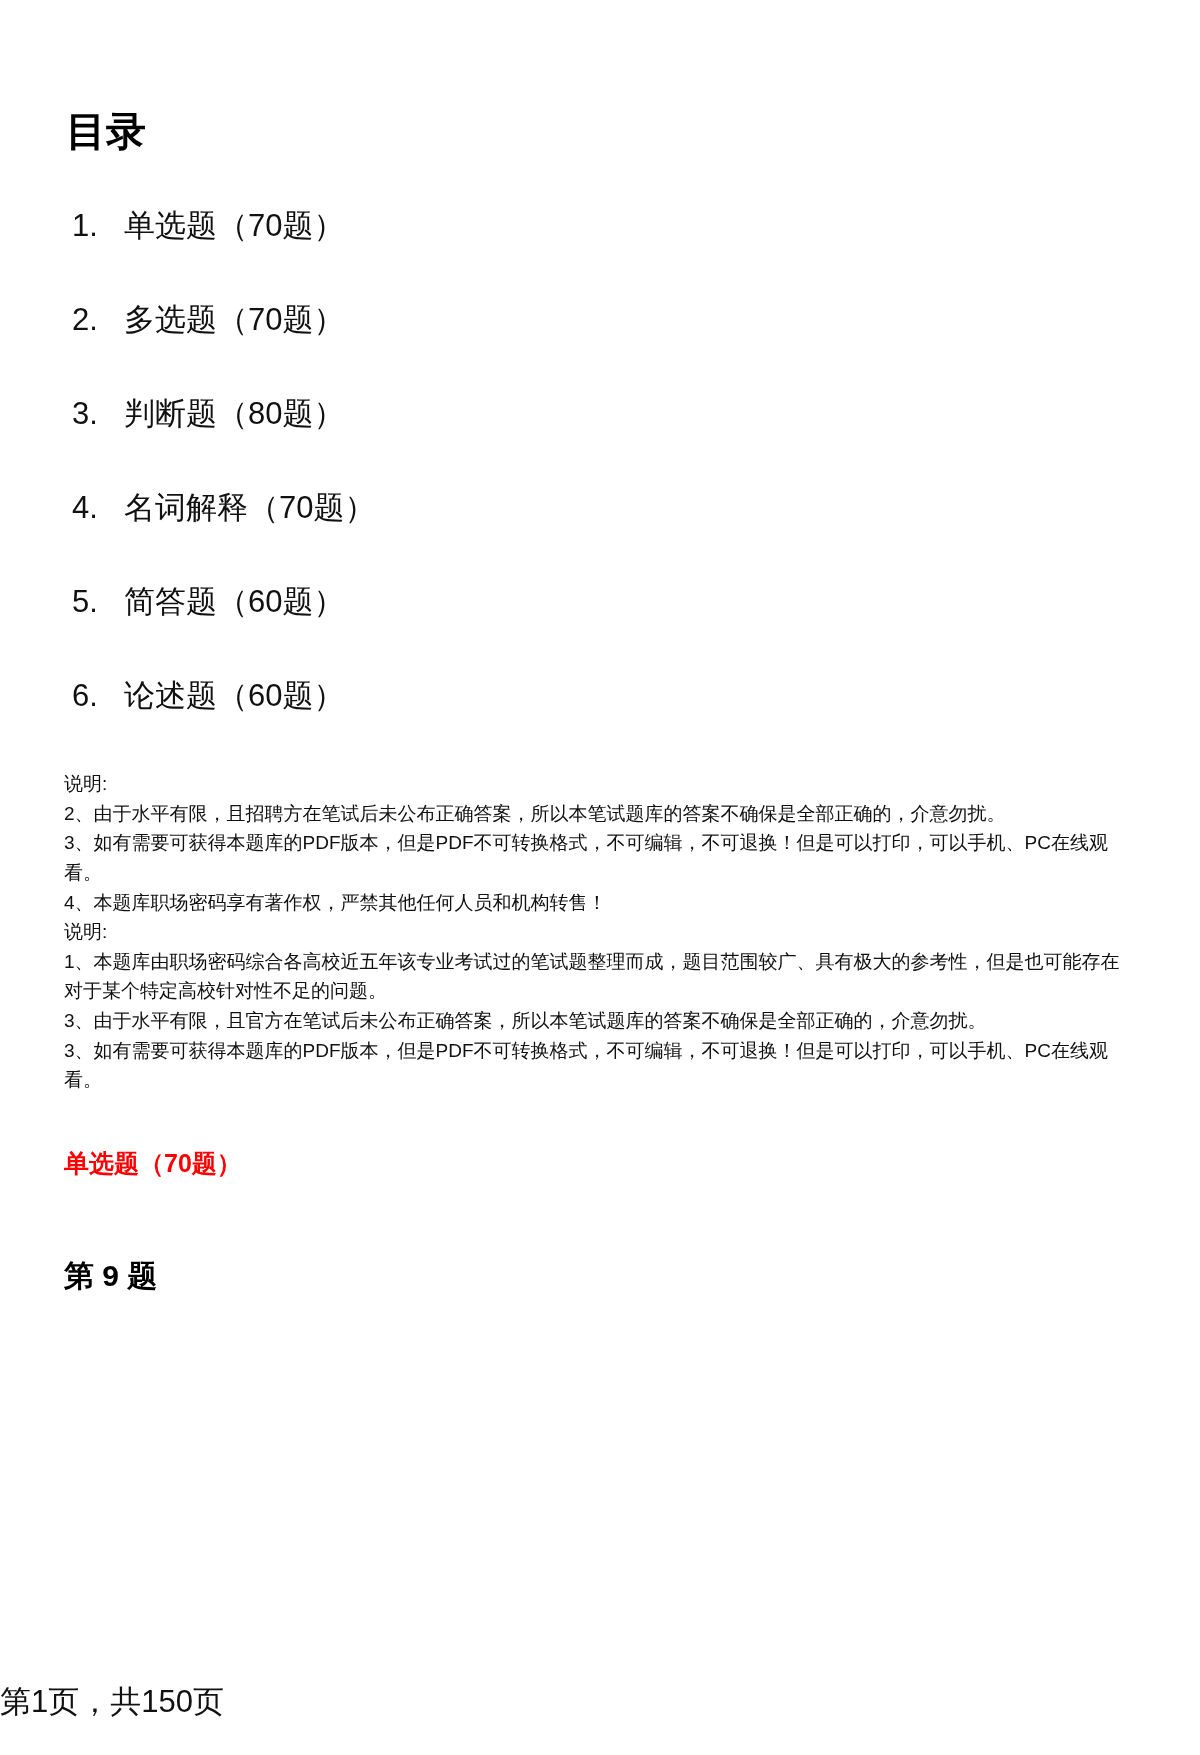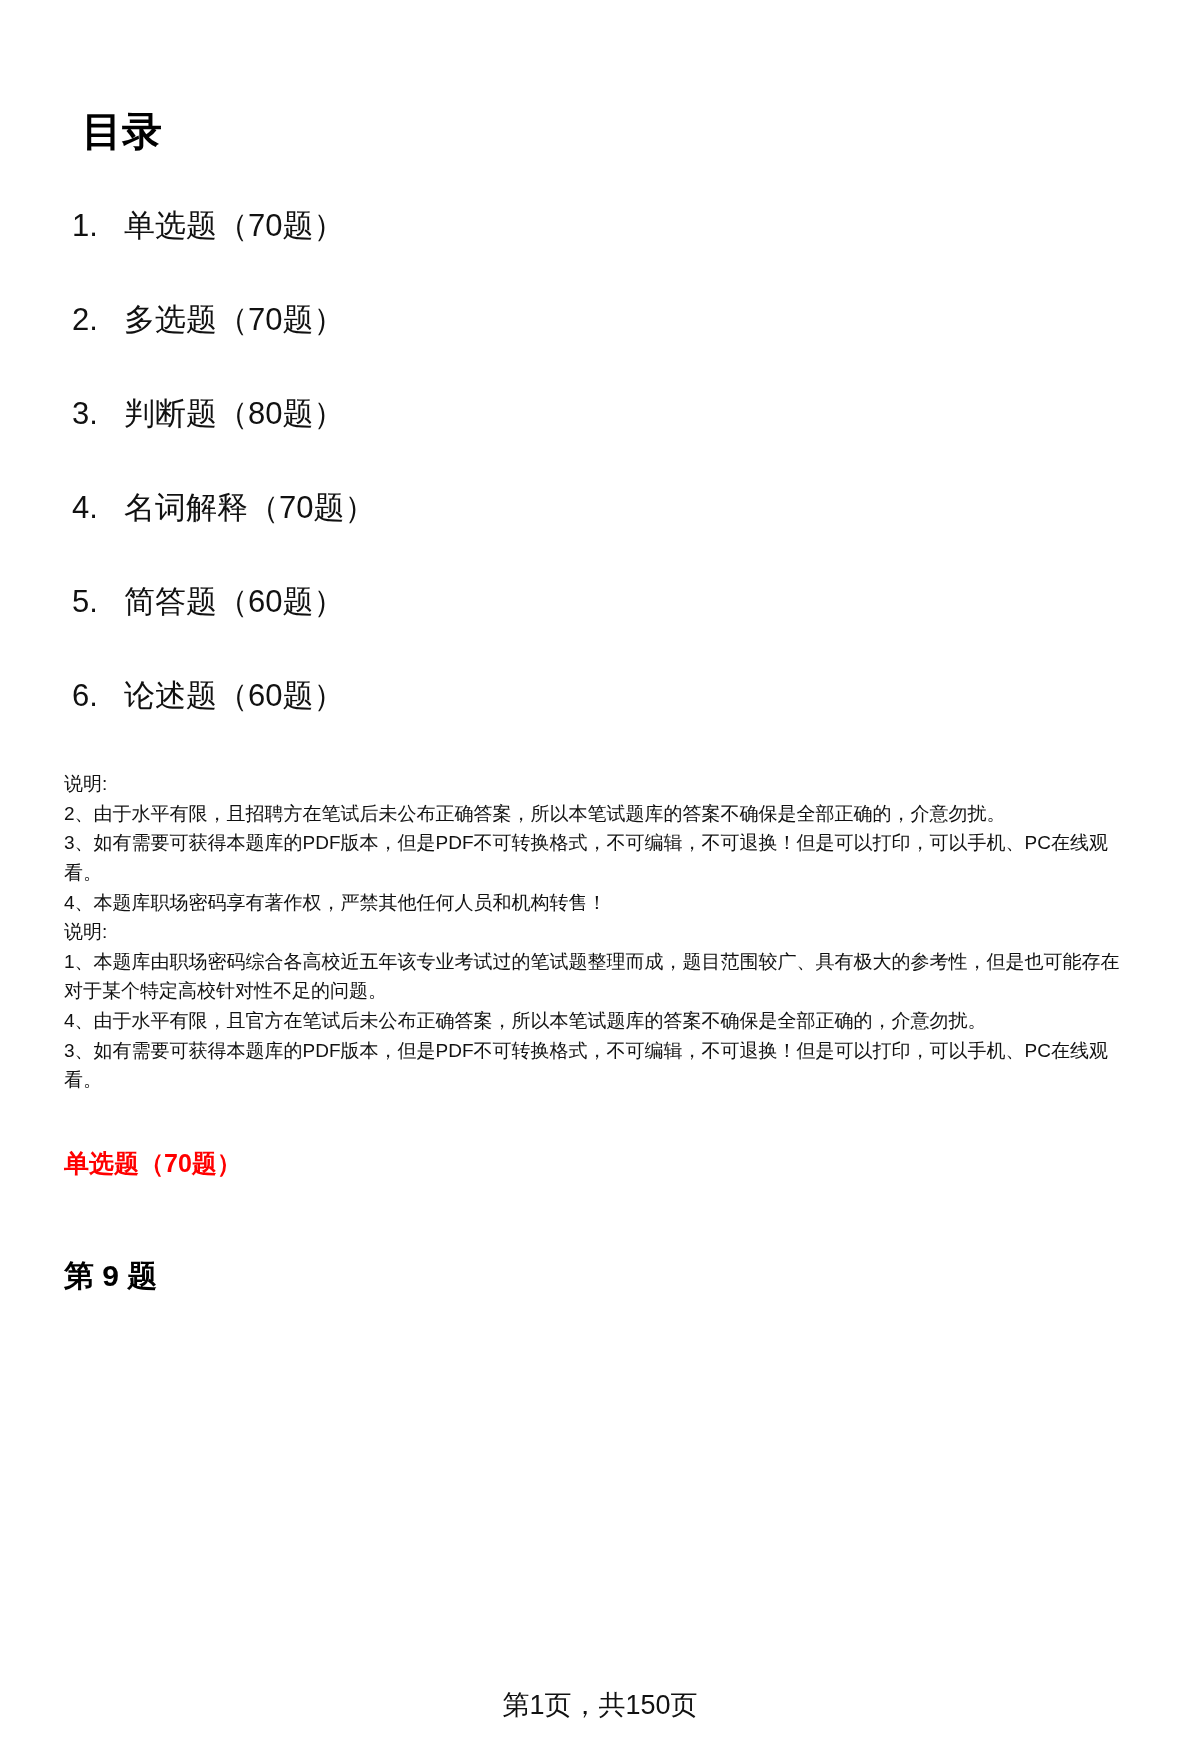--- a/index.html
+++ b/index.html
@@ -30,21 +30,21 @@
     line-height: 1.33;
     margin: 0 auto;
     padding: 0 20px;
     letter-spacing: 1px;
   }
   .toc-heading {
     font-size: 40px;
     font-weight: 700;
     color: #000000;
     margin-top: 52px;
-    margin-left: 18px;
+    margin-left: 2px;
   }
   .toc-list {
     margin-top: 46px;
   }
   .toc-item {
     display: flex;
     align-items: baseline;
     font-size: 31px;
     color: #111111;
     margin-bottom: 52px;
@@ -76,22 +76,22 @@
     font-size: 30px;
     font-weight: 700;
     color: #000000;
     margin-top: 76px;
   }
   .page-footer {
     position: absolute;
     left: 0;
     bottom: 32px;
     width: 1200px;
-    text-align: center;
-    font-size: 27px;
+    text-align: left;
+    font-size: 31px;
     color: #111111;
   }
 </style>
 </head>
 <body>
 
 <div class="page">
 
 
   <div class="toc-heading">目录</div>
@@ -123,21 +123,21 @@
     </div>
   </div>
 
   <div class="notes">
     <p>说明:</p>
     <p>2、由于水平有限，且招聘方在笔试后未公布正确答案，所以本笔试题库的答案不确保是全部正确的，介意勿扰。</p>
     <p>3、如有需要可获得本题库的PDF版本，但是PDF不可转换格式，不可编辑，不可退换！但是可以打印，可以手机、PC在线观看。</p>
     <p>4、本题库职场密码享有著作权，严禁其他任何人员和机构转售！</p>
     <p>说明:</p>
     <p>1、本题库由职场密码综合各高校近五年该专业考试过的笔试题整理而成，题目范围较广、具有极大的参考性，但是也可能存在对于某个特定高校针对性不足的问题。</p>
-    <p>4、由于水平有限，且官方在笔试后未公布正确答案，所以本笔试题库的答案不确保是全部正确的，介意勿扰。</p>
+    <p>3、由于水平有限，且官方在笔试后未公布正确答案，所以本笔试题库的答案不确保是全部正确的，介意勿扰。</p>
     <p>3、如有需要可获得本题库的PDF版本，但是PDF不可转换格式，不可编辑，不可退换！但是可以打印，可以手机、PC在线观看。</p>
   </div>
 
   <div class="section-heading">单选题（70题）</div>
 
   <div class="question-number">第 9 题</div>
 
   <div class="page-footer">第1页，共150页</div>
 
 </div>

